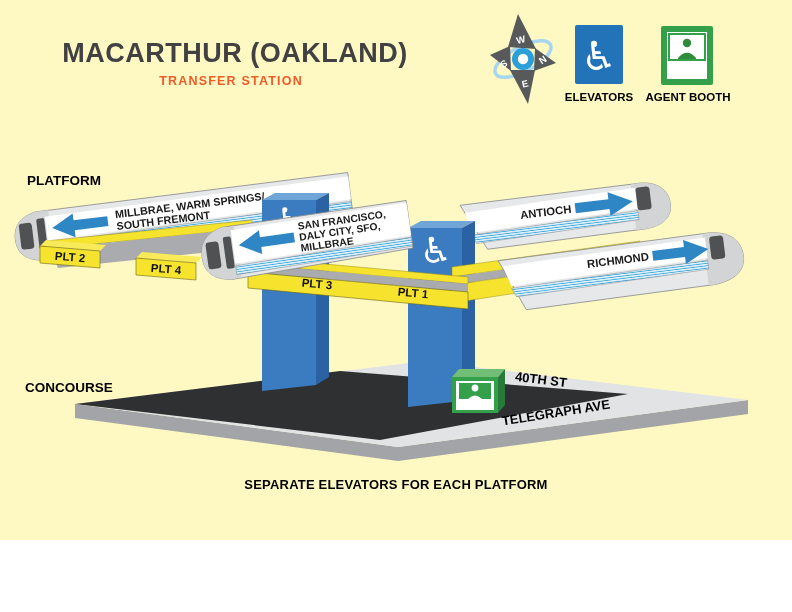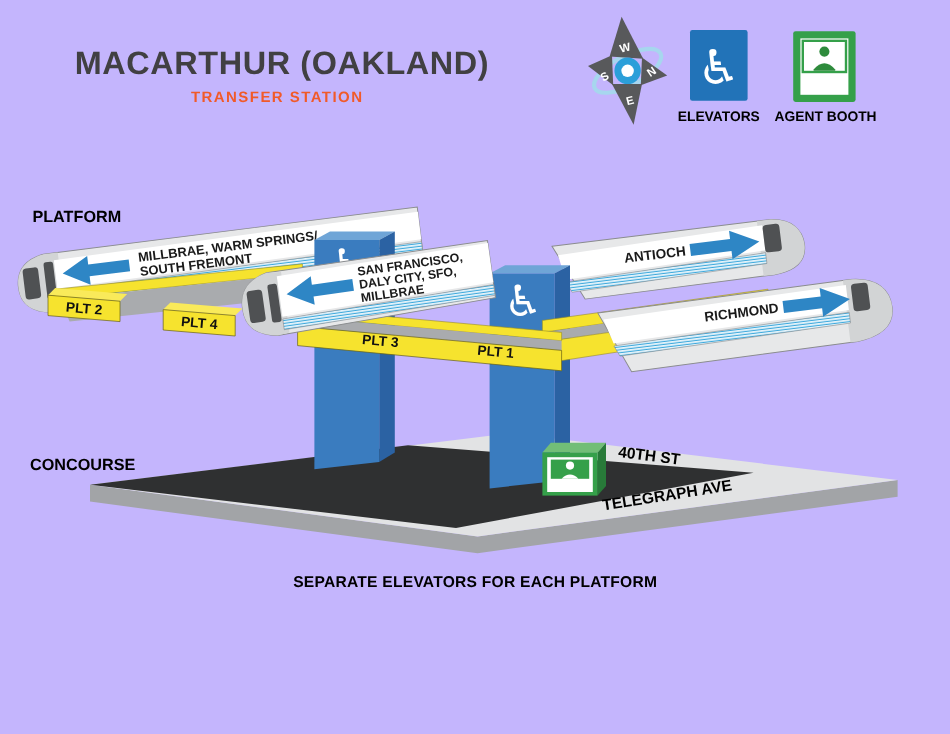--- a/index.html
+++ b/index.html
@@ -1,16 +1,16 @@
 <!DOCTYPE html>
 <html><head>
 <meta charset="utf-8">
 <style>
   html,body{margin:0;padding:0;background:#ffffff;}
-  .canvas{width:792px;height:612px;position:relative;background:#c4b5fd;overflow:hidden;}
+  .canvas{width:792px;height:540px;position:relative;background:#fef9c3;overflow:hidden;}
   svg{display:block;}
   text{font-family:"Liberation Sans", sans-serif;}
   .ttl{font-weight:bold;fill:#414042;letter-spacing:.5px;}
   .sub{font-weight:bold;fill:#F15A29;letter-spacing:1.2px;}
   .lbl{font-weight:bold;fill:#000000;}
   .dest{font-weight:bold;fill:#1a1a1a;}
   .plt{font-weight:bold;fill:#111111;}
   .compass-letter{font-weight:bold;fill:#ffffff;}
   .wheel{font-family:"DejaVu Sans", sans-serif;fill:#ffffff;}
 </style>

